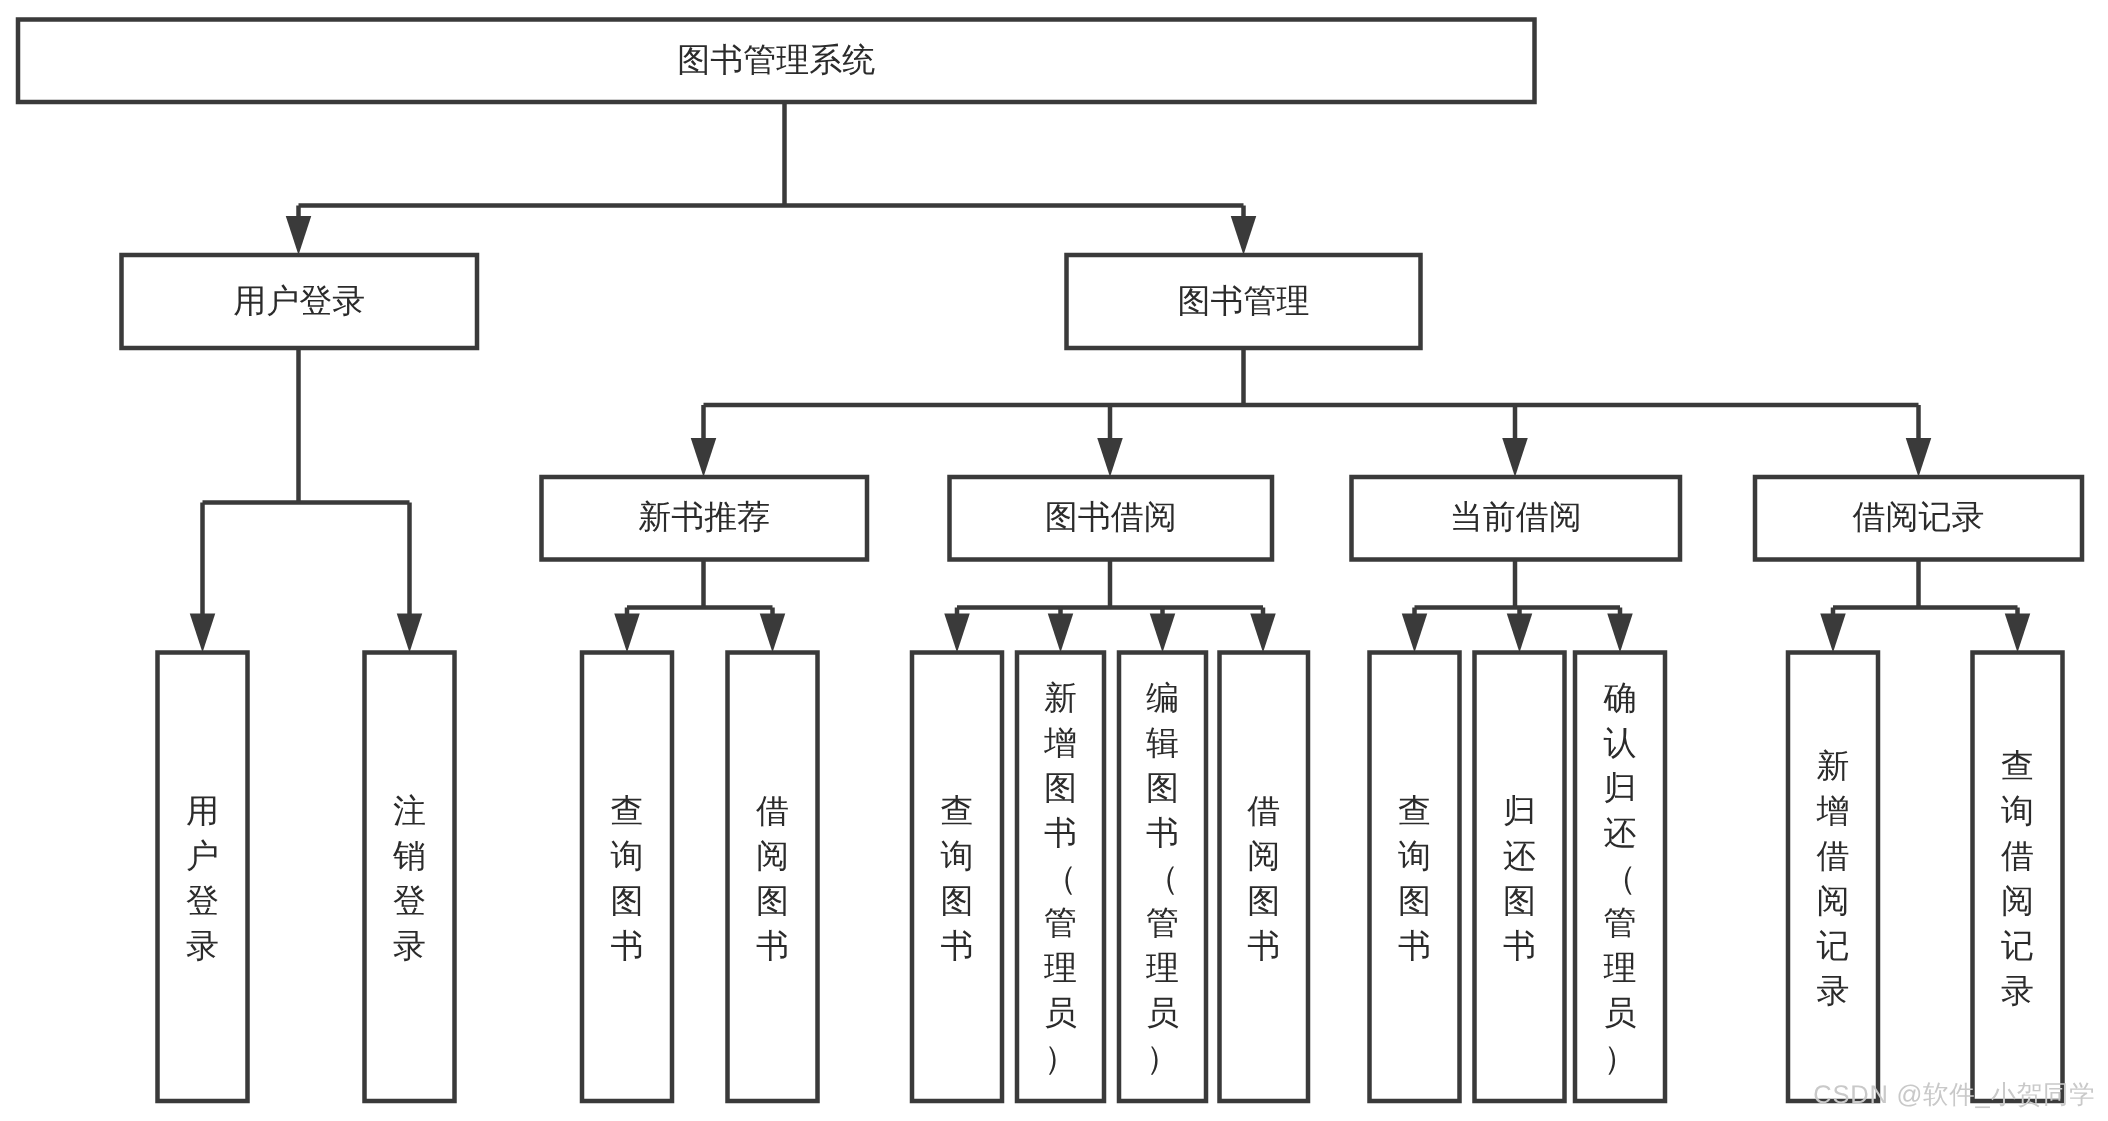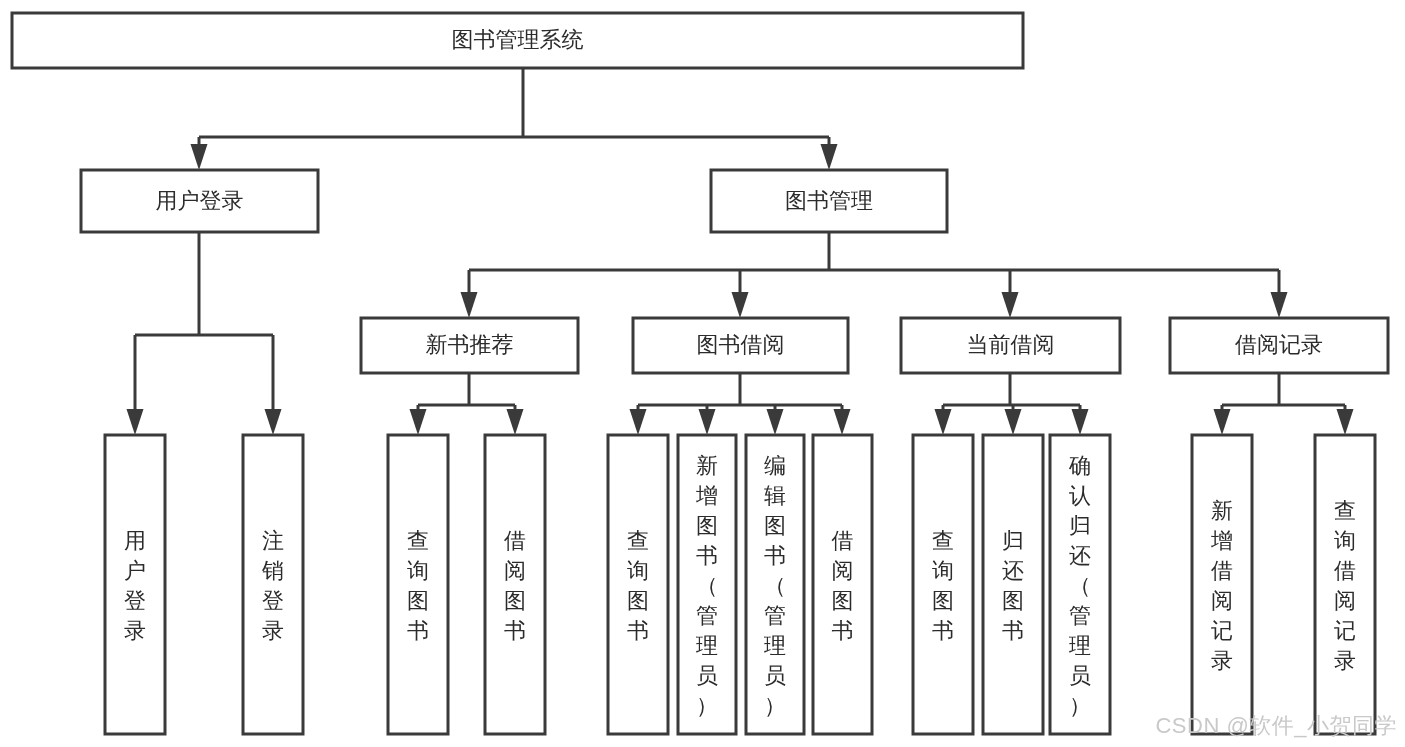--- a/index.html
+++ b/index.html
@@ -50,21 +50,21 @@
     fill: #2b2b2b;
     font-family: "Liberation Sans", "DejaVu Sans", sans-serif;
     font-size: 22px;
     text-anchor: middle;
   }
   .watermark {
     position: absolute;
     right: 8px;
     bottom: 6px;
     color: #c9c9c9;
-    font-size: 22px;
+    font-size: 17px;
     font-family: "Liberation Sans", "DejaVu Sans", sans-serif;
     letter-spacing: 0.5px;
     white-space: nowrap;
     user-select: none;
   }
 </style>
 </head>
 <body>
 
 <div id="canvas">

